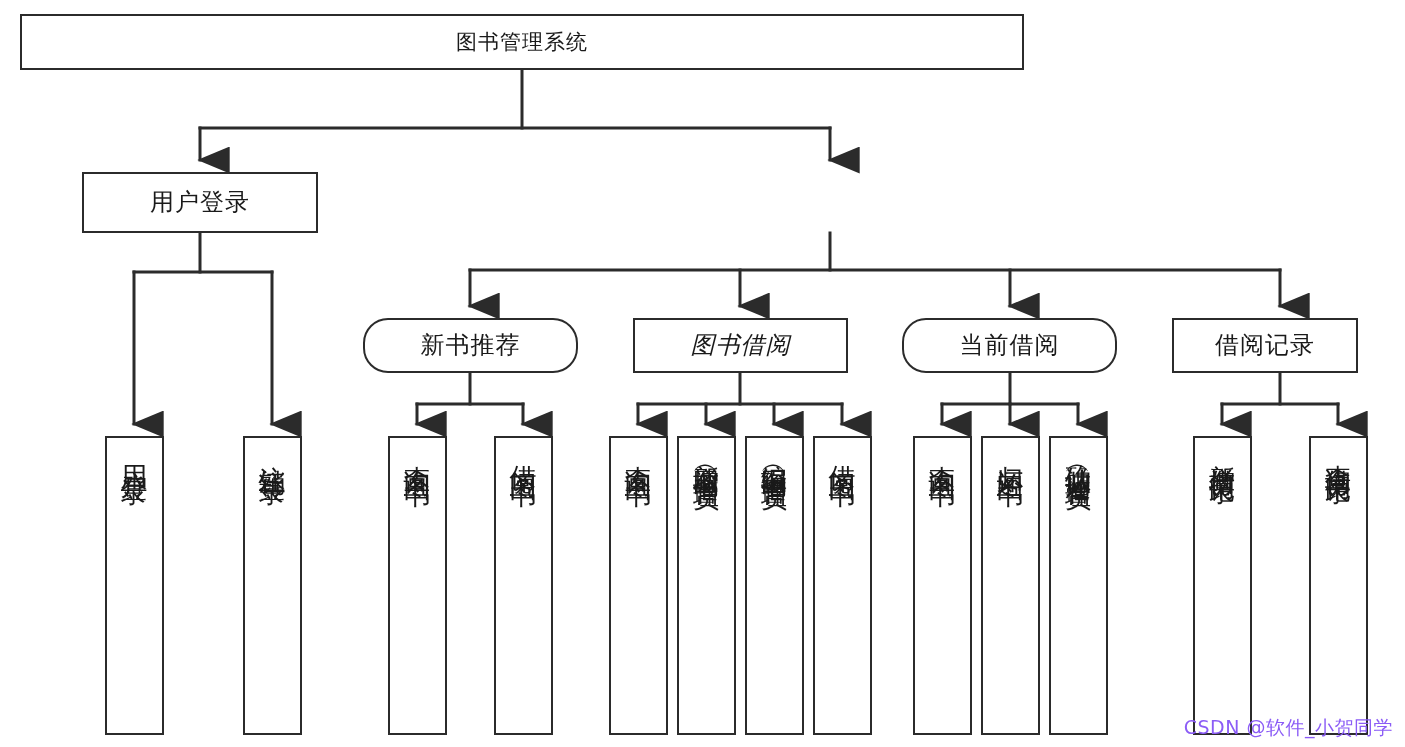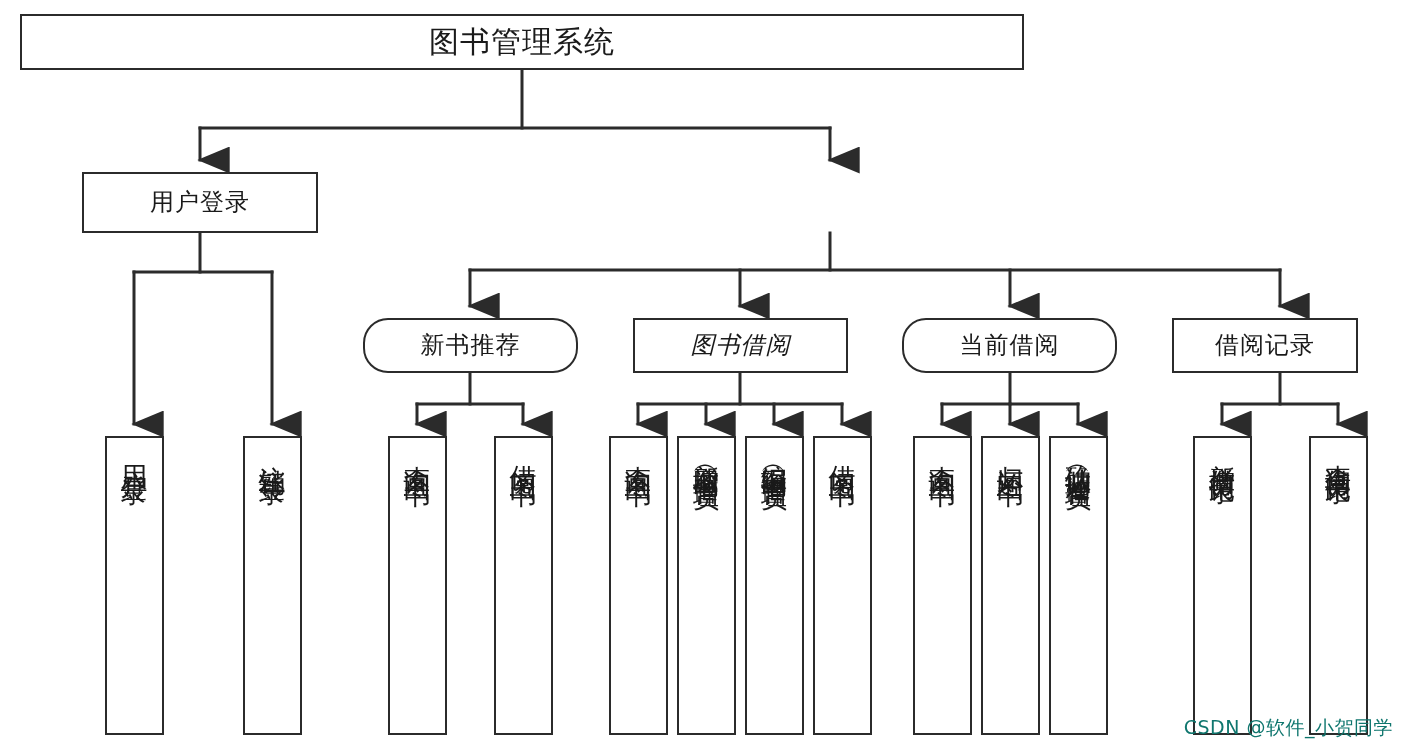--- a/index.html
+++ b/index.html
@@ -38,42 +38,42 @@
     text-align:center;
     color:#1a1a1a;
     line-height:1.06;
     white-space:nowrap;
   }
   
   .node.h .lbl{
     font-size:24px;
     letter-spacing:1px;
   }
-  .node.root .lbl{ font-size:30px; }
+  .node.root .lbl{ font-size:21px; }
   
   .node.v{
     align-items:flex-start;
     padding-top:6px;
   }
   .node.v .lbl{
     writing-mode:vertical-rl;
     text-orientation:upright;
     font-size:27px;
     line-height:1.0;
     letter-spacing:5px;
     white-space:nowrap;
     margin:0 auto;
   }
   .node.v.tall .lbl{ font-size:26px; letter-spacing:3px; }
   .watermark{
     position:absolute;
     right:12px;
     bottom:6px;
     font-size:19px;
-    color:#0f766e;
+    color:#8b5cf6;
     letter-spacing:0.5px;
     white-space:nowrap;
     user-select:none;
   }
 </style>
 </head>
 <body>
 
 <div id="canvas">
 

